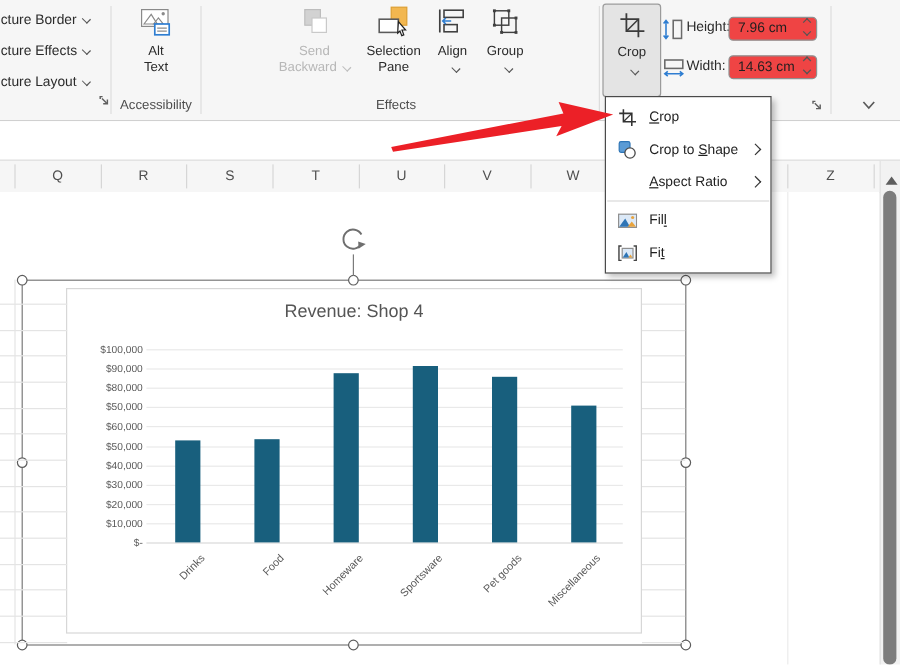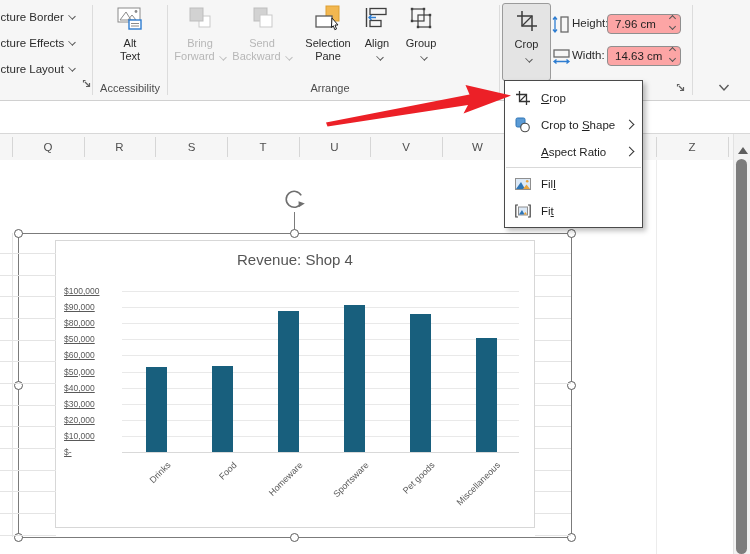--- a/index.html
+++ b/index.html
@@ -17,41 +17,41 @@
           font-size:11px;line-height:13px;text-align:center;color:#2b2b2b;cursor:default;}
   .bigbtn .ic{height:32px;display:flex;align-items:center;justify-content:center;margin-bottom:2px;}
   .bigbtn.disabled{color:#b7b7b7;}
   .grp-label{position:absolute;top:82px;font-size:11px;color:#4d4d4d;text-align:center;}
   .launcher{position:absolute;width:10px;height:10px;}
   .cropbtn{position:absolute;left:502px;top:3px;width:47px;height:76px;background:#e4e4e4;
            border:1px solid #9b9b9b;border-radius:3px;display:flex;flex-direction:column;align-items:center;
            font-size:11px;color:#2b2b2b;}
   .cropbtn .ic{height:34px;display:flex;align-items:center;}
   .sizerow-label{position:absolute;font-size:11.5px;color:#2b2b2b;}
-  .spin{position:absolute;width:74px;height:20px;background:#fca5a5;border:1px solid #8f8f8f;border-radius:4px;
+  .spin{position:absolute;width:74px;height:20px;background:#ef4444;border:1px solid #8f8f8f;border-radius:4px;
         font-size:11.5px;color:#1f1f1f;display:flex;align-items:center;padding-left:7px;box-sizing:border-box;}
   .spin .steps{position:absolute;right:5px;top:1px;display:flex;flex-direction:column;gap:3px;}
   .chev-u{width:4px;height:4px;border-left:1.2px solid #555;border-top:1.2px solid #555;transform:rotate(45deg);}
   .chev-d{width:4px;height:4px;border-right:1.2px solid #555;border-bottom:1.2px solid #555;transform:rotate(45deg);}
   .collapse-chev{position:absolute;left:718px;top:83px;width:12px;height:10px;}
   
   .formula-strip{position:absolute;left:0;top:101px;width:750px;height:32px;background:#fff;border-bottom:1px solid #d8d8d8;}
   .col-headers{position:absolute;left:0;top:134px;width:733px;height:26px;background:#f6f6f6;border-bottom:1px solid #c6c6c6;}
   .col-border{position:absolute;top:3px;height:20px;width:1px;background:#d6d6d6;}
   .col-letter{position:absolute;top:0;width:40px;height:26px;line-height:26px;text-align:center;
               font-size:11.5px;color:#4f4f4f;}
   
   .sheet{position:absolute;left:0;top:160px;width:733px;height:394px;background:#fff;}
   .grid-h{position:absolute;height:1px;background:#e4e4e4;}
   .grid-v{position:absolute;width:1px;background:#e4e4e4;}
   
   .chart-panel{position:absolute;left:55px;top:80px;width:478px;height:286px;background:#fff;border:1px solid #d7d7d7;}
   .chart-title{position:absolute;left:0;top:10px;width:100%;text-align:center;font-size:15px;color:#555;}
   .tick-line{position:absolute;left:66px;width:397px;height:1px;background:#e9e9e9;}
-  .tick-label{position:absolute;left:8px;width:55px;text-align:left;font-size:8.5px;color:#595959;text-decoration:underline;}
+  .tick-label{position:absolute;left:8px;width:55px;text-align:right;font-size:8.5px;color:#595959;}
   .bar{position:absolute;}
   .cat-label{position:absolute;font-size:9px;color:#595959;white-space:nowrap;
              transform:rotate(-45deg);transform-origin:100% 0;}
   
   .sel-line{position:absolute;background:#7b7b7b;}
   .handle{position:absolute;width:9px;height:9px;border:1.5px solid #5c5c5c;border-radius:50%;background:#fff;box-sizing:border-box;}
   .rot-stem{position:absolute;left:294px;top:212px;width:1px;height:17px;background:#7b7b7b;}
   
   .scroll-track{position:absolute;left:733px;top:134px;width:17px;height:420px;background:#f2f2f2;border-left:1px solid #e2e2e2;}
   .scroll-up{position:absolute;left:738px;top:147px;width:0;height:0;border-left:5px solid transparent;
@@ -111,30 +111,20 @@
           <line x1="16" y1="22" x2="24" y2="22" stroke="#8a8a8a"></line>
         </svg>
       </span>
       <span>Alt</span>
       <span>Text</span>
     </div>
     <div class="grp-label" style="left:95px;width:70px;">Accessibility</div>
 
     <div class="vsep" style="left:167px;"></div>
 
-    <div class="bigbtn disabled" style="left:172px;width:56px;">
-      <span class="ic">
-        <svg width="28" height="28" viewBox="0 0 28 28">
-          <rect x="13" y="11" width="11" height="11" fill="#fff" stroke="#c9c9c9"></rect>
-          <rect x="4" y="3" width="13" height="13" fill="#d2d2d2" stroke="#bdbdbd"></rect>
-        </svg>
-      </span>
-      <span>Bring</span>
-      <span><span>Forward</span><span class="chev dis"></span></span>
-    </div>
 
     <div class="bigbtn disabled" style="left:230px;width:64px;">
       <span class="ic">
         <svg width="28" height="28" viewBox="0 0 28 28">
           <rect x="6" y="3" width="13" height="13" fill="#d2d2d2" stroke="#bdbdbd"></rect>
           <rect x="12" y="10" width="12" height="12" fill="#fff" stroke="#c9c9c9"></rect>
         </svg>
       </span>
       <span>Send</span>
       <span><span>Backward</span><span class="chev dis"></span></span>
@@ -176,21 +166,21 @@
           <rect x="21.8" y="8.8" width="2.4" height="2.4" fill="#3f3f3f"></rect>
           <rect x="9.8" y="20.8" width="2.4" height="2.4" fill="#3f3f3f"></rect>
           <rect x="21.8" y="20.8" width="2.4" height="2.4" fill="#3f3f3f"></rect>
         </svg>
       </span>
       <span>Group</span>
       <span class="chev" style="margin-top:4px;"></span>
     </div>
 
 
-    <div class="grp-label" style="left:295px;width:70px;">Arrange</div>
+    <div class="grp-label" style="left:295px;width:70px;">Effects</div>
 
     <div class="vsep" style="left:499px;"></div>
 
     <div class="cropbtn">
       <span class="ic">
         <svg width="24" height="24" viewBox="0 0 24 24">
           <path d="M7 2 V17 H22" fill="none" stroke="#3b3b3b" stroke-width="1.5"></path>
           <path d="M2 7 H17 V22" fill="none" stroke="#3b3b3b" stroke-width="1.5"></path>
           <line x1="7" y1="17" x2="17" y2="7" stroke="#3b3b3b" stroke-width="1.2"></line>
         </svg>

